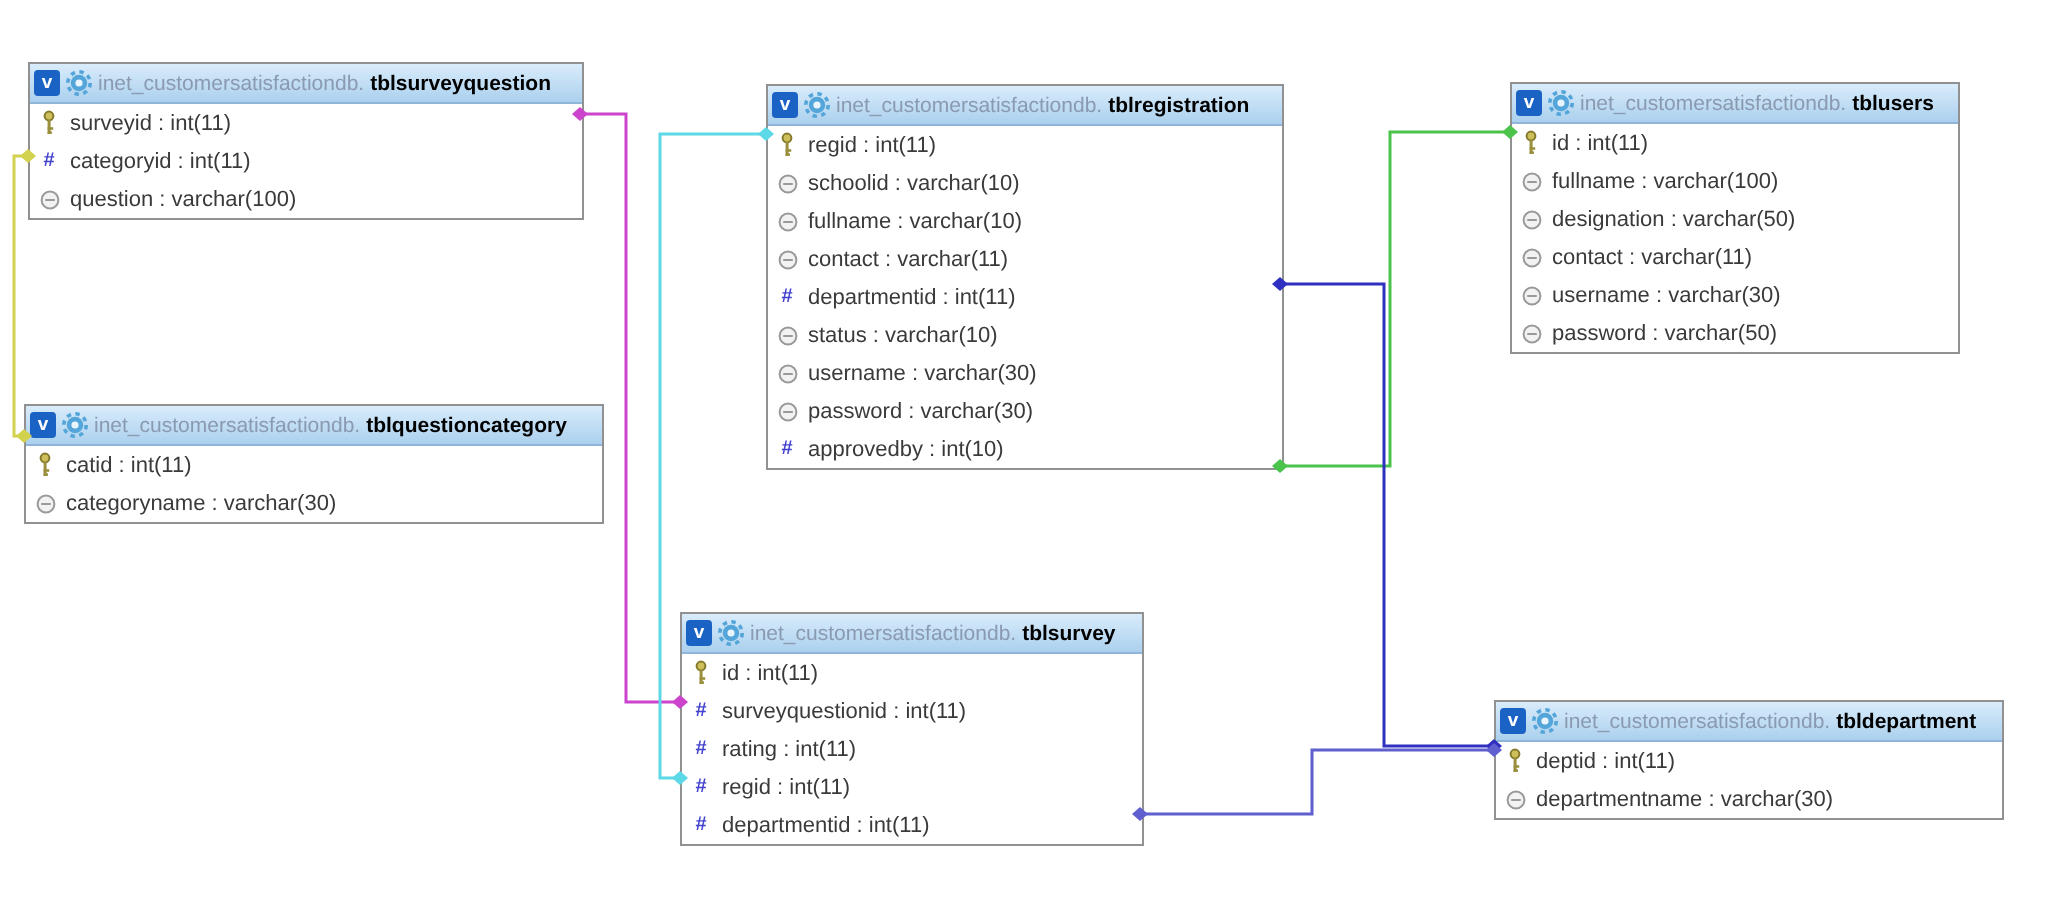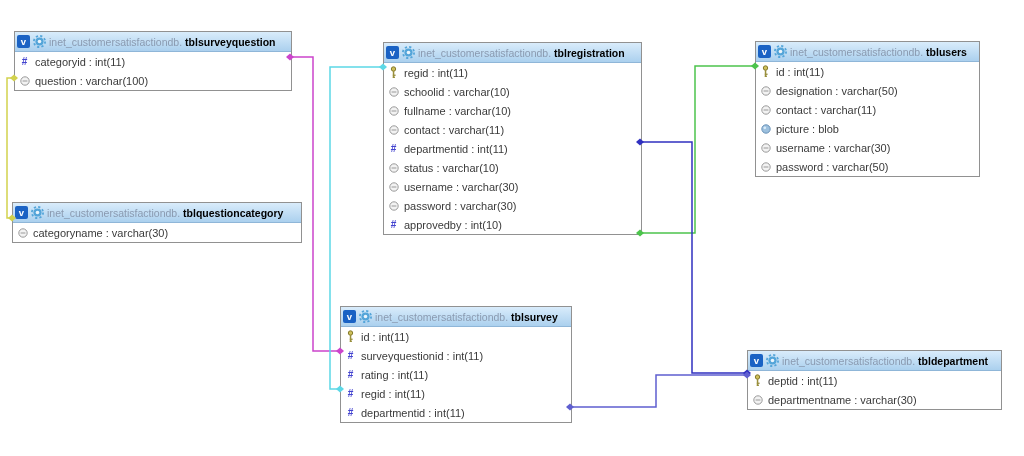--- a/index.html
+++ b/index.html
@@ -54,20 +54,31 @@
               <circle cx="6.5" cy="6.5" r="5.6" fill="none" stroke="#54a5d9" stroke-width="1.8" stroke-dasharray="2.2 2.2"></circle>
               <circle cx="6.5" cy="6.5" r="4.1" fill="#54a5d9"></circle>
               <circle cx="6.5" cy="6.5" r="1.8" fill="#eaf4fc"></circle>
             </svg>
           </span>
           <span class="db">inet_customersatisfactiondb.</span>
           <span class="tname">tblsurveyquestion</span>
         </div>
         <div class="frow">
           <span class="ficon">
+            <svg width="9" height="13" viewBox="0 0 9 13">
+              <circle cx="4.5" cy="3" r="2.2" fill="#cdbf5a" stroke="#857a2c" stroke-width="1"></circle>
+              <rect x="3.8" y="5" width="1.5" height="7" fill="#9a8f3c"></rect>
+              <rect x="3.8" y="8.6" width="2.8" height="1.3" fill="#9a8f3c"></rect>
+              <rect x="3.8" y="10.7" width="2.2" height="1.2" fill="#9a8f3c"></rect>
+            </svg>
+          </span>
+          <span>surveyid : int(11)</span>
+        </div>
+        <div class="frow">
+          <span class="ficon">
             <span class="hash">#</span>
           </span>
           <span>categoryid : int(11)</span>
         </div>
         <div class="frow">
           <span class="ficon">
             <svg width="10" height="10" viewBox="0 0 10 10">
               <circle cx="5" cy="5" r="4.2" fill="#f2f2f2" stroke="#9a9a9a"></circle>
               <line x1="2.6" y1="5" x2="7.4" y2="5" stroke="#9a9a9a"></line>
             </svg>
@@ -83,20 +94,31 @@
               <circle cx="6.5" cy="6.5" r="5.6" fill="none" stroke="#54a5d9" stroke-width="1.8" stroke-dasharray="2.2 2.2"></circle>
               <circle cx="6.5" cy="6.5" r="4.1" fill="#54a5d9"></circle>
               <circle cx="6.5" cy="6.5" r="1.8" fill="#eaf4fc"></circle>
             </svg>
           </span>
           <span class="db">inet_customersatisfactiondb.</span>
           <span class="tname">tblquestioncategory</span>
         </div>
         <div class="frow">
           <span class="ficon">
+            <svg width="9" height="13" viewBox="0 0 9 13">
+              <circle cx="4.5" cy="3" r="2.2" fill="#cdbf5a" stroke="#857a2c" stroke-width="1"></circle>
+              <rect x="3.8" y="5" width="1.5" height="7" fill="#9a8f3c"></rect>
+              <rect x="3.8" y="8.6" width="2.8" height="1.3" fill="#9a8f3c"></rect>
+              <rect x="3.8" y="10.7" width="2.2" height="1.2" fill="#9a8f3c"></rect>
+            </svg>
+          </span>
+          <span>catid : int(11)</span>
+        </div>
+        <div class="frow">
+          <span class="ficon">
             <svg width="10" height="10" viewBox="0 0 10 10">
               <circle cx="5" cy="5" r="4.2" fill="#f2f2f2" stroke="#9a9a9a"></circle>
               <line x1="2.6" y1="5" x2="7.4" y2="5" stroke="#9a9a9a"></line>
             </svg>
           </span>
           <span>categoryname : varchar(30)</span>
         </div>
       </div>
       <div class="table" style="left: 383px; top: 42px; width: 257px;">
         <div class="thead">
@@ -213,39 +235,39 @@
           </span>
           <span>id : int(11)</span>
         </div>
         <div class="frow">
           <span class="ficon">
             <svg width="10" height="10" viewBox="0 0 10 10">
               <circle cx="5" cy="5" r="4.2" fill="#f2f2f2" stroke="#9a9a9a"></circle>
               <line x1="2.6" y1="5" x2="7.4" y2="5" stroke="#9a9a9a"></line>
             </svg>
           </span>
+          <span>fullname : varchar(100)</span>
+        </div>
+        <div class="frow">
+          <span class="ficon">
+            <svg width="10" height="10" viewBox="0 0 10 10">
+              <circle cx="5" cy="5" r="4.2" fill="#f2f2f2" stroke="#9a9a9a"></circle>
+              <line x1="2.6" y1="5" x2="7.4" y2="5" stroke="#9a9a9a"></line>
+            </svg>
+          </span>
           <span>designation : varchar(50)</span>
         </div>
         <div class="frow">
           <span class="ficon">
             <svg width="10" height="10" viewBox="0 0 10 10">
               <circle cx="5" cy="5" r="4.2" fill="#f2f2f2" stroke="#9a9a9a"></circle>
               <line x1="2.6" y1="5" x2="7.4" y2="5" stroke="#9a9a9a"></line>
             </svg>
           </span>
           <span>contact : varchar(11)</span>
-        </div>
-        <div class="frow">
-          <span class="ficon">
-            <svg width="10" height="10" viewBox="0 0 10 10">
-              <circle cx="5" cy="5" r="4.2" fill="#9cc0de" stroke="#6b93b8"></circle>
-              <circle cx="3.8" cy="3.8" r="1.4" fill="#d9ebf9"></circle>
-            </svg>
-          </span>
-          <span>picture : blob</span>
         </div>
         <div class="frow">
           <span class="ficon">
             <svg width="10" height="10" viewBox="0 0 10 10">
               <circle cx="5" cy="5" r="4.2" fill="#f2f2f2" stroke="#9a9a9a"></circle>
               <line x1="2.6" y1="5" x2="7.4" y2="5" stroke="#9a9a9a"></line>
             </svg>
           </span>
           <span>username : varchar(30)</span>
         </div>

